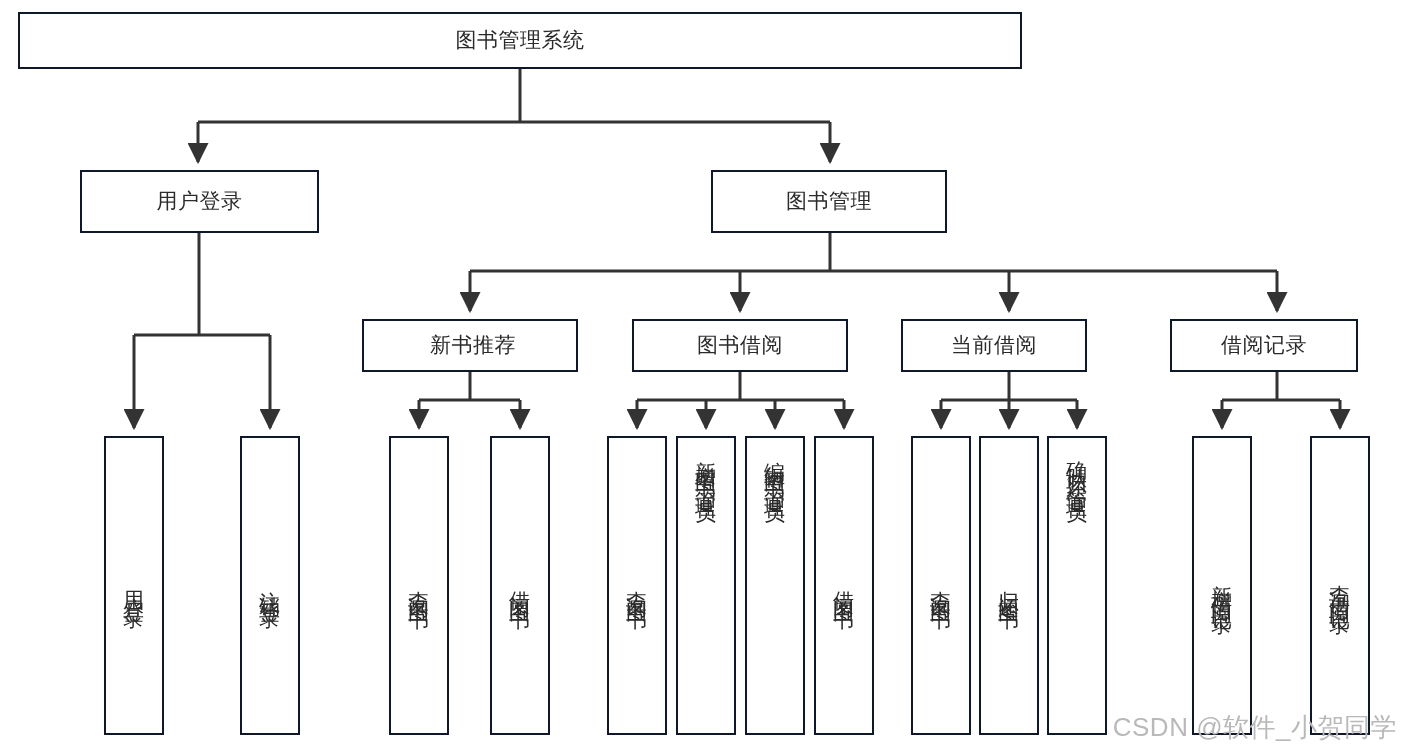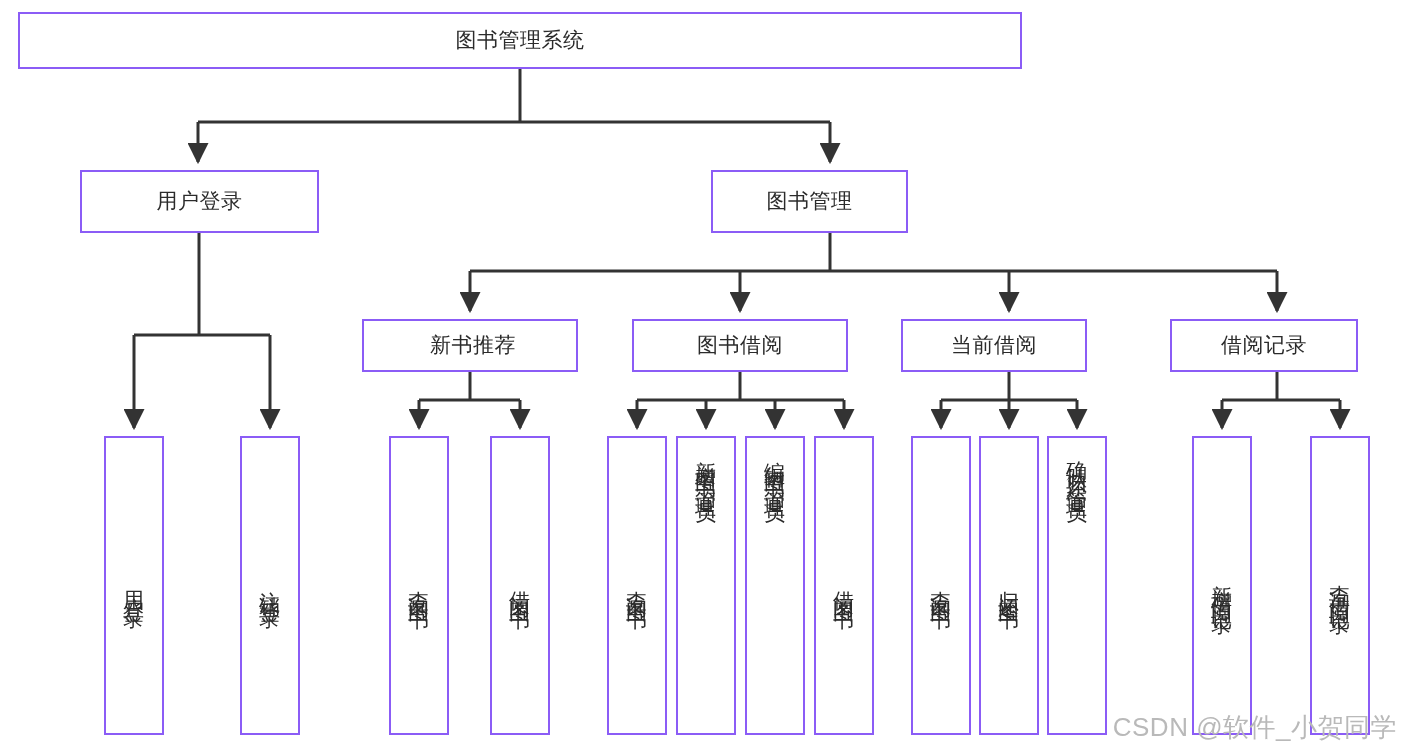--- a/index.html
+++ b/index.html
@@ -21,21 +21,21 @@
     position: absolute;
     left: 0;
     top: 0;
     width: 1405px;
     height: 747px;
   }
   .node {
     position: absolute;
     box-sizing: border-box;
     background: #ffffff;
-    border: 2px solid #8b5cf6;
+    border: 2px solid #0f172a;
     display: flex;
     align-items: center;
     justify-content: center;
     overflow: hidden;
   }
   .node-label {
     color: #2b2b2b;
     font-size: 21px;
     line-height: 1.25;
     letter-spacing: 0.5px;
@@ -129,21 +129,21 @@
   </svg>
 
   <div class="node" style="left:18px; top:12px; width:1004px; height:57px;">
     <span class="node-label">图书管理系统</span>
   </div>
 
   <div class="node" style="left:80px; top:170px; width:239px; height:63px;">
     <span class="node-label">用户登录</span>
   </div>
 
-  <div class="node" style="left:711px; top:170px; width:197px; height:63px;">
+  <div class="node" style="left:711px; top:170px; width:236px; height:63px;">
     <span class="node-label">图书管理</span>
   </div>
 
   <div class="node" style="left:362px; top:319px; width:216px; height:53px;padding-left:6px;">
     <span class="node-label">新书推荐</span>
   </div>
 
   <div class="node" style="left:632px; top:319px; width:216px; height:53px;">
     <span class="node-label">图书借阅</span>
   </div>

